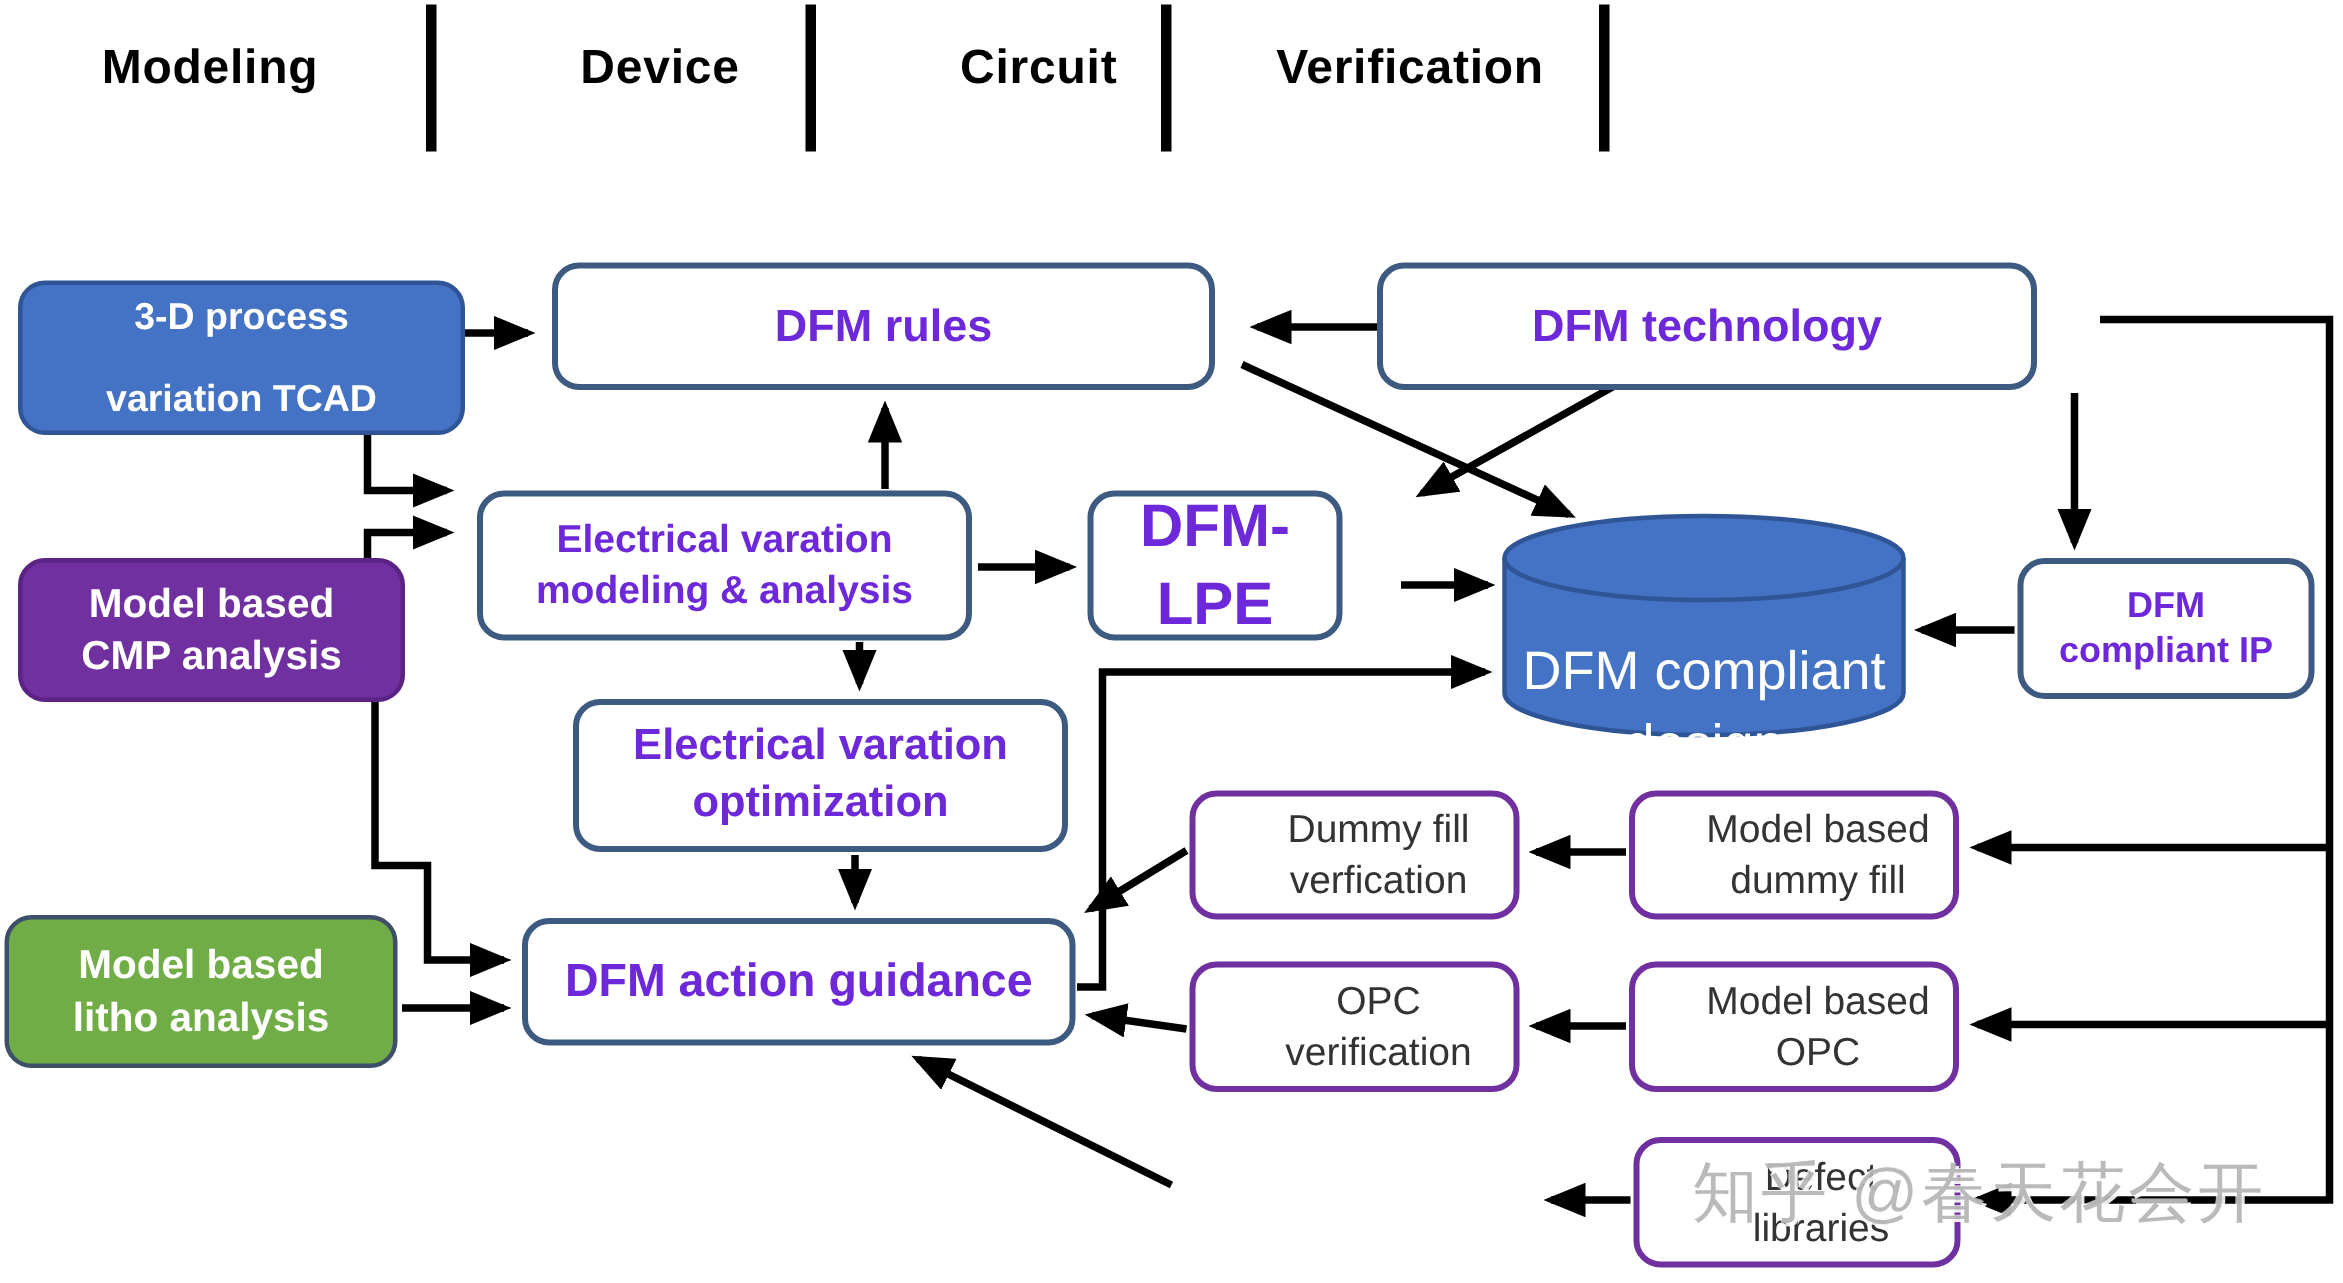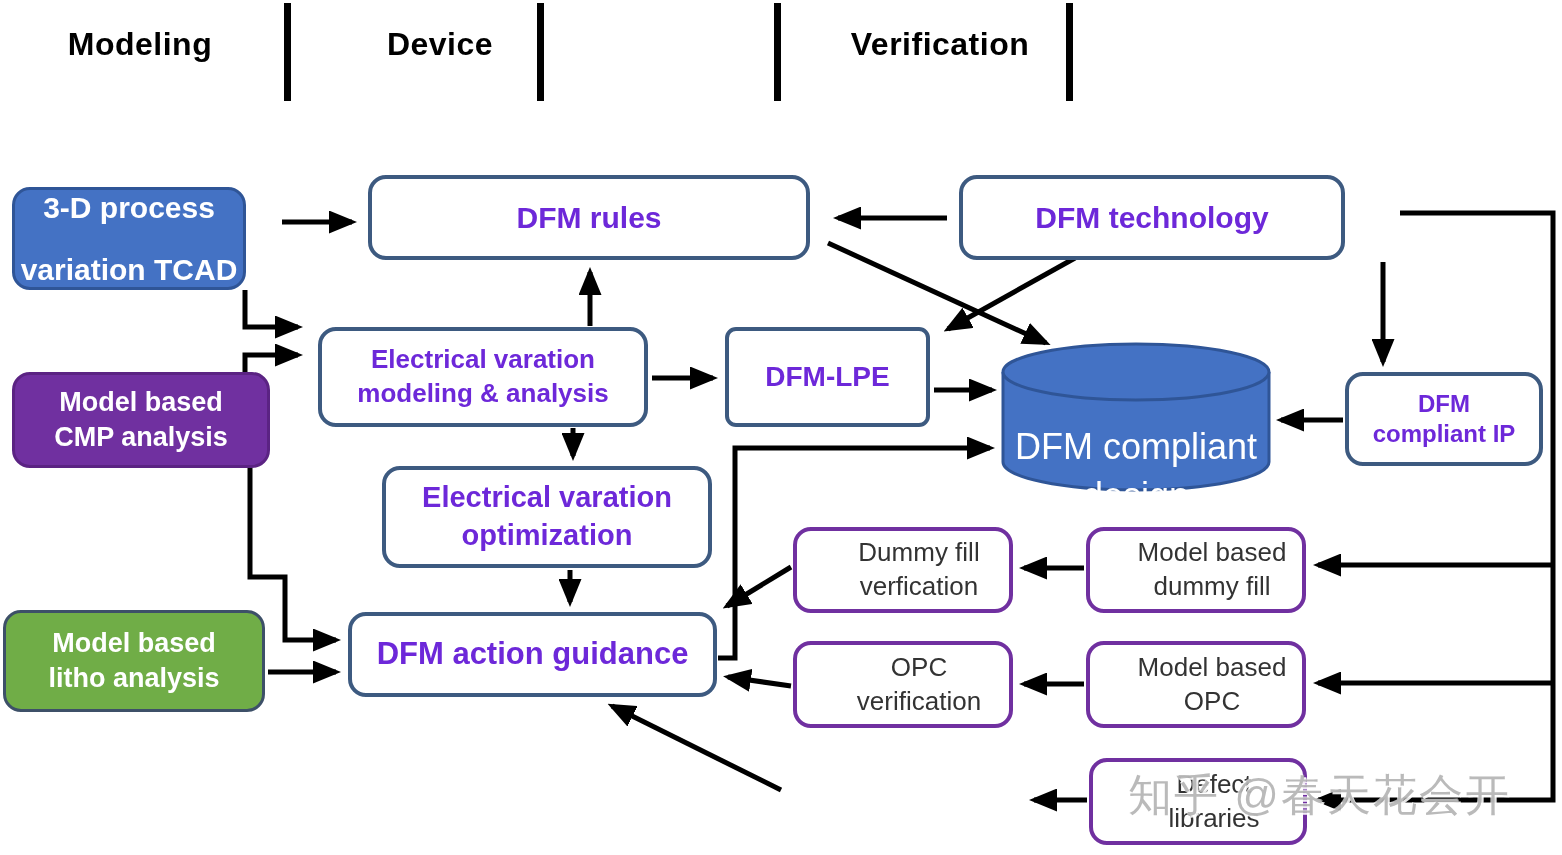--- a/index.html
+++ b/index.html
@@ -34,20 +34,21 @@
     white-space:nowrap;letter-spacing:2px;
   }
 </style>
 </head>
 <body>
 
 <div id="canvas">
 
   <div class="hdr-label" style="left:20px;width:240px;text-align:center;">Modeling</div>
   <div class="hdr-label" style="left:335px;width:210px;">Device</div>
+  <div class="hdr-label" style="left:585px;width:215px;">Circuit</div>
   <div class="hdr-label" style="left:800px;width:280px;">Verification</div>
   <div class="hdr-sep" style="left:284px;"></div>
   <div class="hdr-sep" style="left:537px;"></div>
   <div class="hdr-sep" style="left:774px;"></div>
   <div class="hdr-sep" style="left:1066px;"></div>
 
   <svg class="wires" width="1562" height="855" viewBox="0 0 1562 855">
     <defs>
       <marker id="ah" markerWidth="5.6" markerHeight="4.6" refX="4.6" refY="2.3" orient="auto" markerUnits="strokeWidth">
         <path d="M0,0 L5.6,2.3 L0,4.6 Z" fill="#000"></path>
@@ -103,45 +104,45 @@
 
     <path d="M1087,800 H1034" stroke="#000" stroke-width="5" fill="none" marker-end="url(#ah)"></path>
 
     <path d="M791,567 L727,606" stroke="#000" stroke-width="5" fill="none" marker-end="url(#ah)"></path>
 
     <path d="M791,686 L728,677" stroke="#000" stroke-width="5" fill="none" marker-end="url(#ah)"></path>
 
     <path d="M781,790 L612,706" stroke="#000" stroke-width="5" fill="none" marker-end="url(#ah)"></path>
   </svg>
 
-  <div class="node fill-blue" style="left:12px;top:187px;width:234px;height:103px;font-size:30px;gap:23px;">
+  <div class="node fill-blue" style="left:12px;top:187px;width:298px;height:103px;font-size:25px;gap:23px;">
     <span>3-D process</span>
     <span>variation TCAD</span>
   </div>
   <div class="node fill-purple" style="left:12px;top:372px;width:258px;height:96px;font-size:27px;">
     <span>Model based</span>
     <span>CMP analysis</span>
   </div>
   <div class="node fill-green" style="left:3px;top:610px;width:262px;height:102px;font-size:27px;">
     <span>Model based</span>
     <span>litho analysis</span>
   </div>
 
   <div class="node outline-blue" style="left:368px;top:175px;width:442px;height:85px;font-size:30px;">
     <span>DFM rules</span>
   </div>
-  <div class="node outline-blue" style="left:959px;top:175px;width:386px;height:85px;font-size:30px;">
+  <div class="node outline-blue" style="left:918px;top:175px;width:440px;height:85px;font-size:30px;">
     <span>DFM technology</span>
   </div>
 
   <div class="node outline-blue" style="left:318px;top:327px;width:330px;height:100px;font-size:26px;">
     <span>Electrical varation</span>
     <span>modeling &amp; analysis</span>
   </div>
-  <div class="node outline-blue" style="left:725px;top:327px;width:205px;height:100px;font-size:28px;border-radius:11px;">
+  <div class="node outline-blue" style="left:725px;top:327px;width:170px;height:100px;font-size:40px;">
     <span>DFM-LPE</span>
   </div>
   <div class="cyl-text" style="left:1013px;top:392px;width:246px;">
     <span>DFM compliant</span>
     <span>design</span>
   </div>
   <div class="node outline-blue" style="left:1345px;top:372px;width:198px;height:94px;font-size:24px;line-height:1.25;">
     <span>DFM</span>
     <span>compliant IP</span>
   </div>

